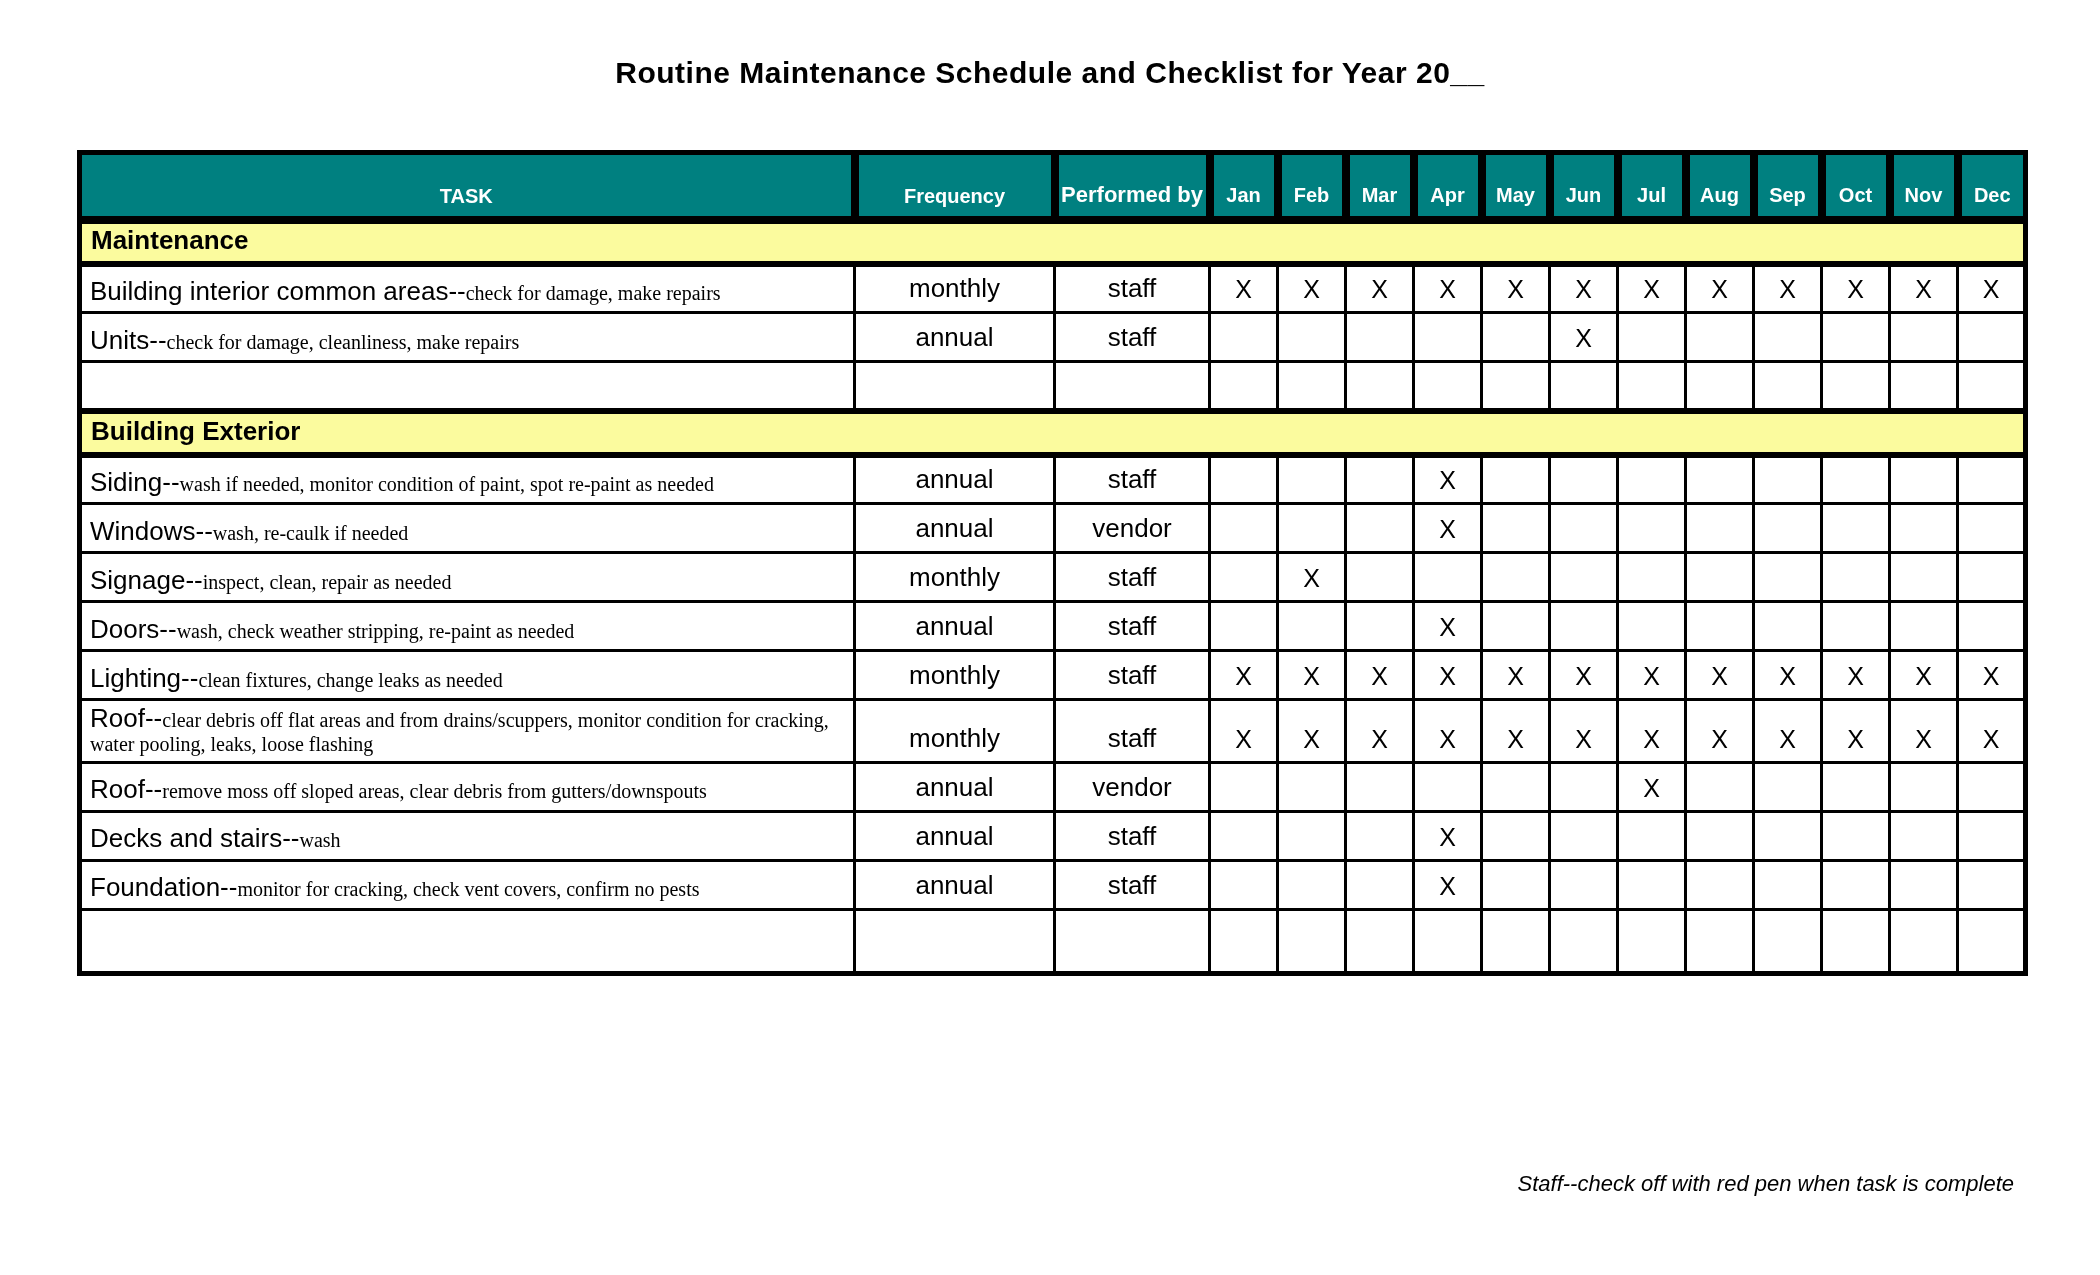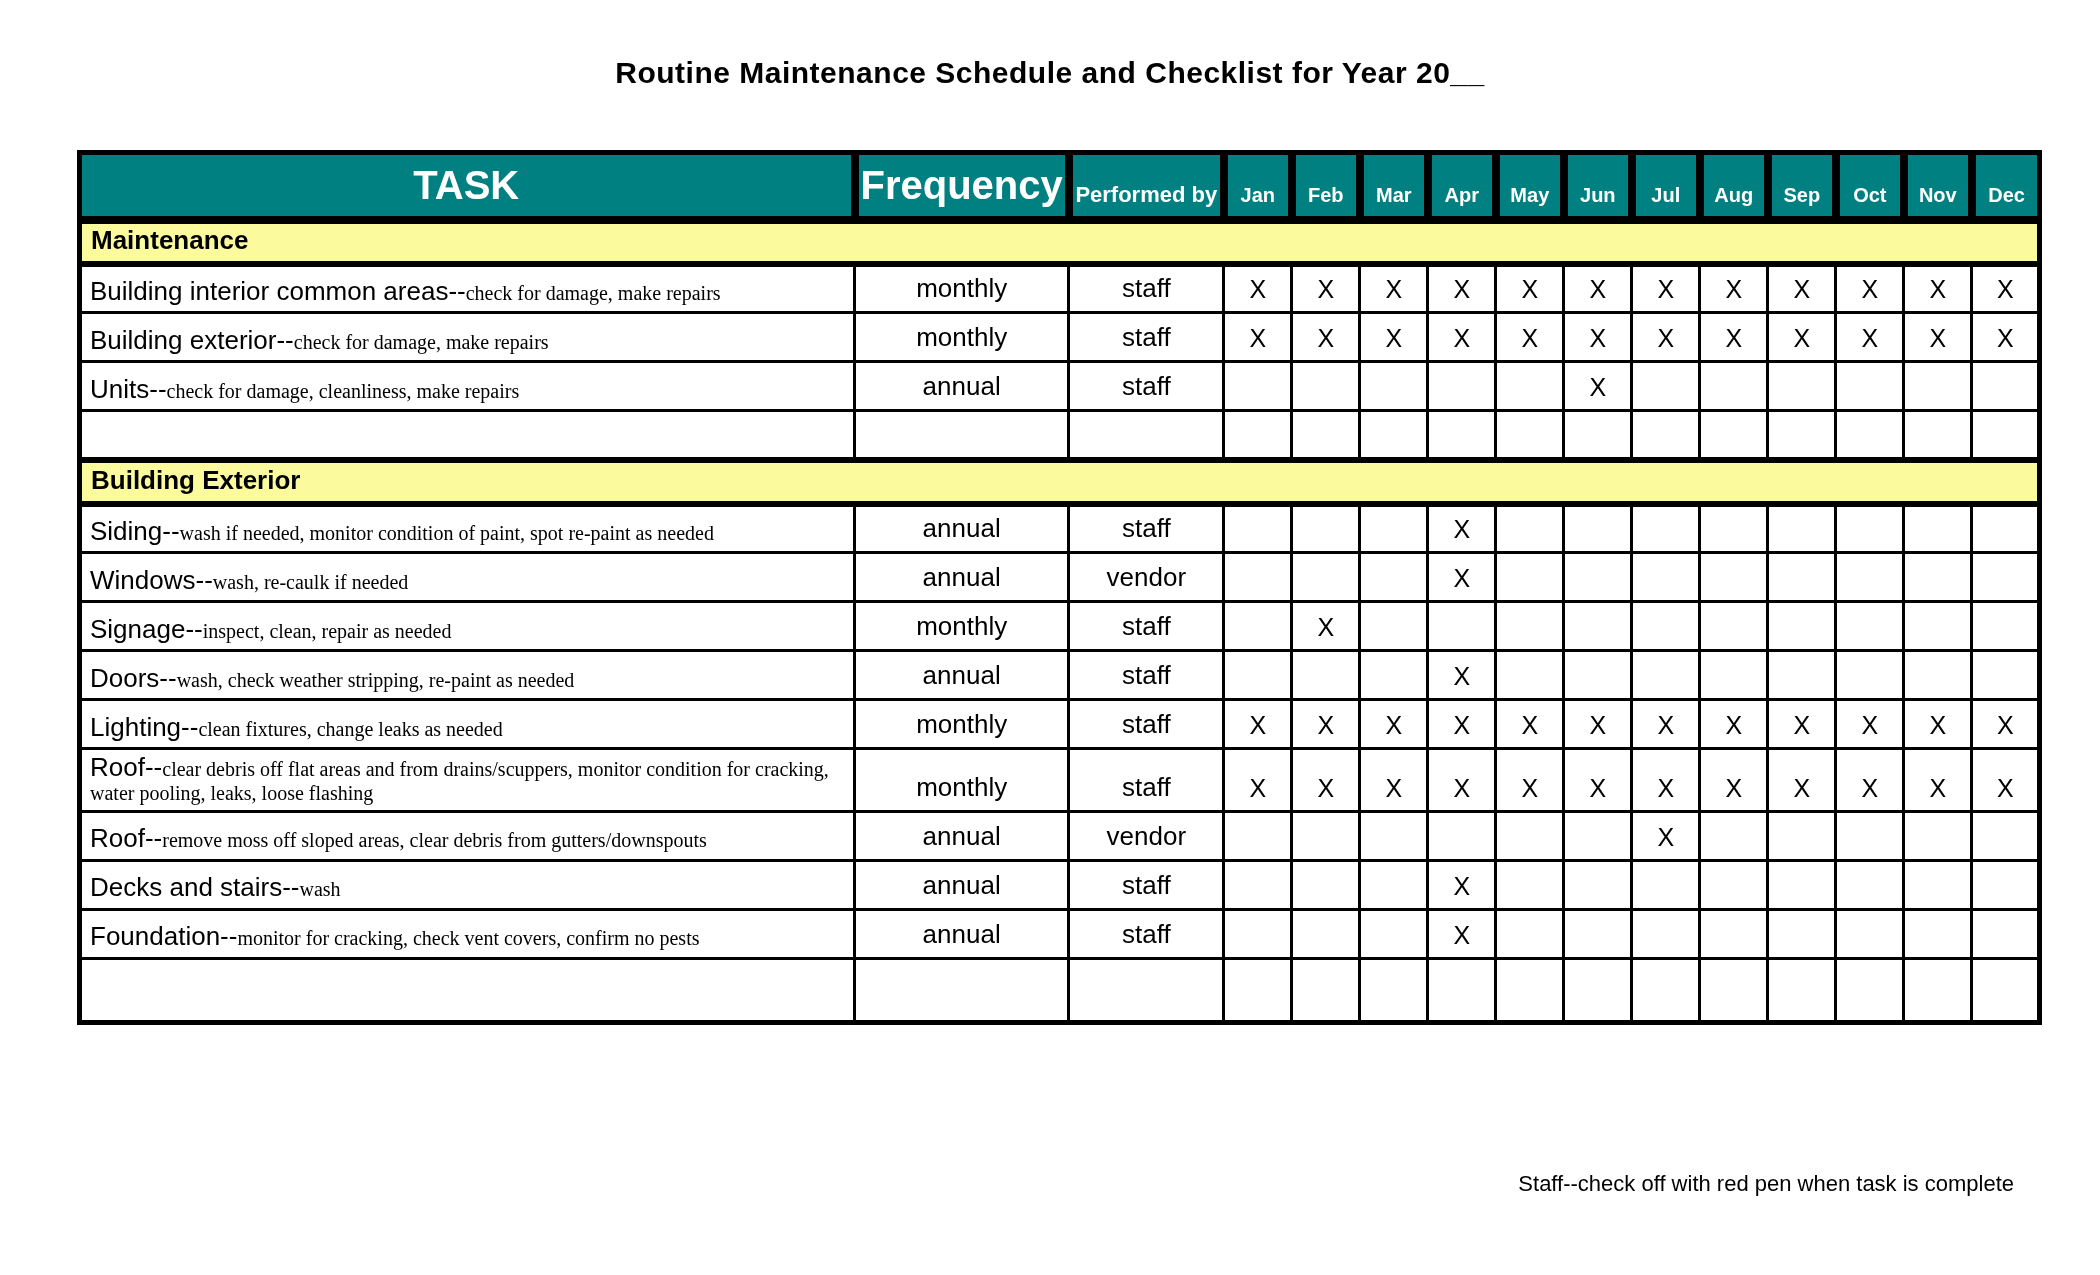--- a/index.html
+++ b/index.html
@@ -37,21 +37,21 @@
     border-top-width:5px;
     vertical-align:bottom;
     text-align:center;
     font-weight:bold;
     height:67px;
     padding:0 2px 8px 2px;
     overflow:hidden;
   }
   thead th:first-child{border-left-width:5px;}
   thead th:last-child{border-right-width:5px;}
-  .th-task,.th-freq{font-size:40px;}
+  .th-task,.th-freq{font-size:20px;}
   .th-perf{font-size:22px;}
   .th-month{font-size:20px;padding-bottom:9px;}
   tbody td{
     border:3px solid var(--grid);
     background:#ffffff;
     overflow:hidden;
   }
   tr.section-row{height:44px;}
   td.section-cell{
     background:var(--section-bg);
@@ -75,20 +75,21 @@
     font-size:26px;padding:0 2px 7px 2px;
   }
   td.month-cell{
     text-align:center;vertical-align:bottom;
     font-size:25px;padding:0 0 7px 0;
   }
   .footer-note{
     position:absolute;top:1171px;right:86px;
     font-size:22px;
     text-align:center;
+    font-style:italic;
   }
 </style>
 </head>
 <body>
 
 <div class="title">Routine Maintenance Schedule and Checklist for Year 20__</div>
 
 <table class="sched">
   <colgroup>
     <col style="width:775px">
@@ -141,37 +142,20 @@
         <td class="month-cell">X</td>
         <td class="month-cell">X</td>
         <td class="month-cell">X</td>
         <td class="month-cell">X</td>
         <td class="month-cell">X</td>
         <td class="month-cell">X</td>
         <td class="month-cell">X</td>
         <td class="month-cell">X</td>
       </tr>
       <tr class="task-row">
-        <td class="task-cell"><span class="task-main">Building exterior--</span><span class="task-detail">check for damage, make repairs</span></td>
-        <td class="freq-cell">monthly</td>
-        <td class="perf-cell">staff</td>
-        <td class="month-cell">X</td>
-        <td class="month-cell">X</td>
-        <td class="month-cell">X</td>
-        <td class="month-cell">X</td>
-        <td class="month-cell">X</td>
-        <td class="month-cell">X</td>
-        <td class="month-cell">X</td>
-        <td class="month-cell">X</td>
-        <td class="month-cell">X</td>
-        <td class="month-cell">X</td>
-        <td class="month-cell">X</td>
-        <td class="month-cell">X</td>
-      </tr>
-      <tr class="task-row">
         <td class="task-cell"><span class="task-main">Units--</span><span class="task-detail">check for damage, cleanliness, make repairs</span></td>
         <td class="freq-cell">annual</td>
         <td class="perf-cell">staff</td>
         <td class="month-cell"></td>
         <td class="month-cell"></td>
         <td class="month-cell"></td>
         <td class="month-cell"></td>
         <td class="month-cell"></td>
         <td class="month-cell">X</td>
         <td class="month-cell"></td>

